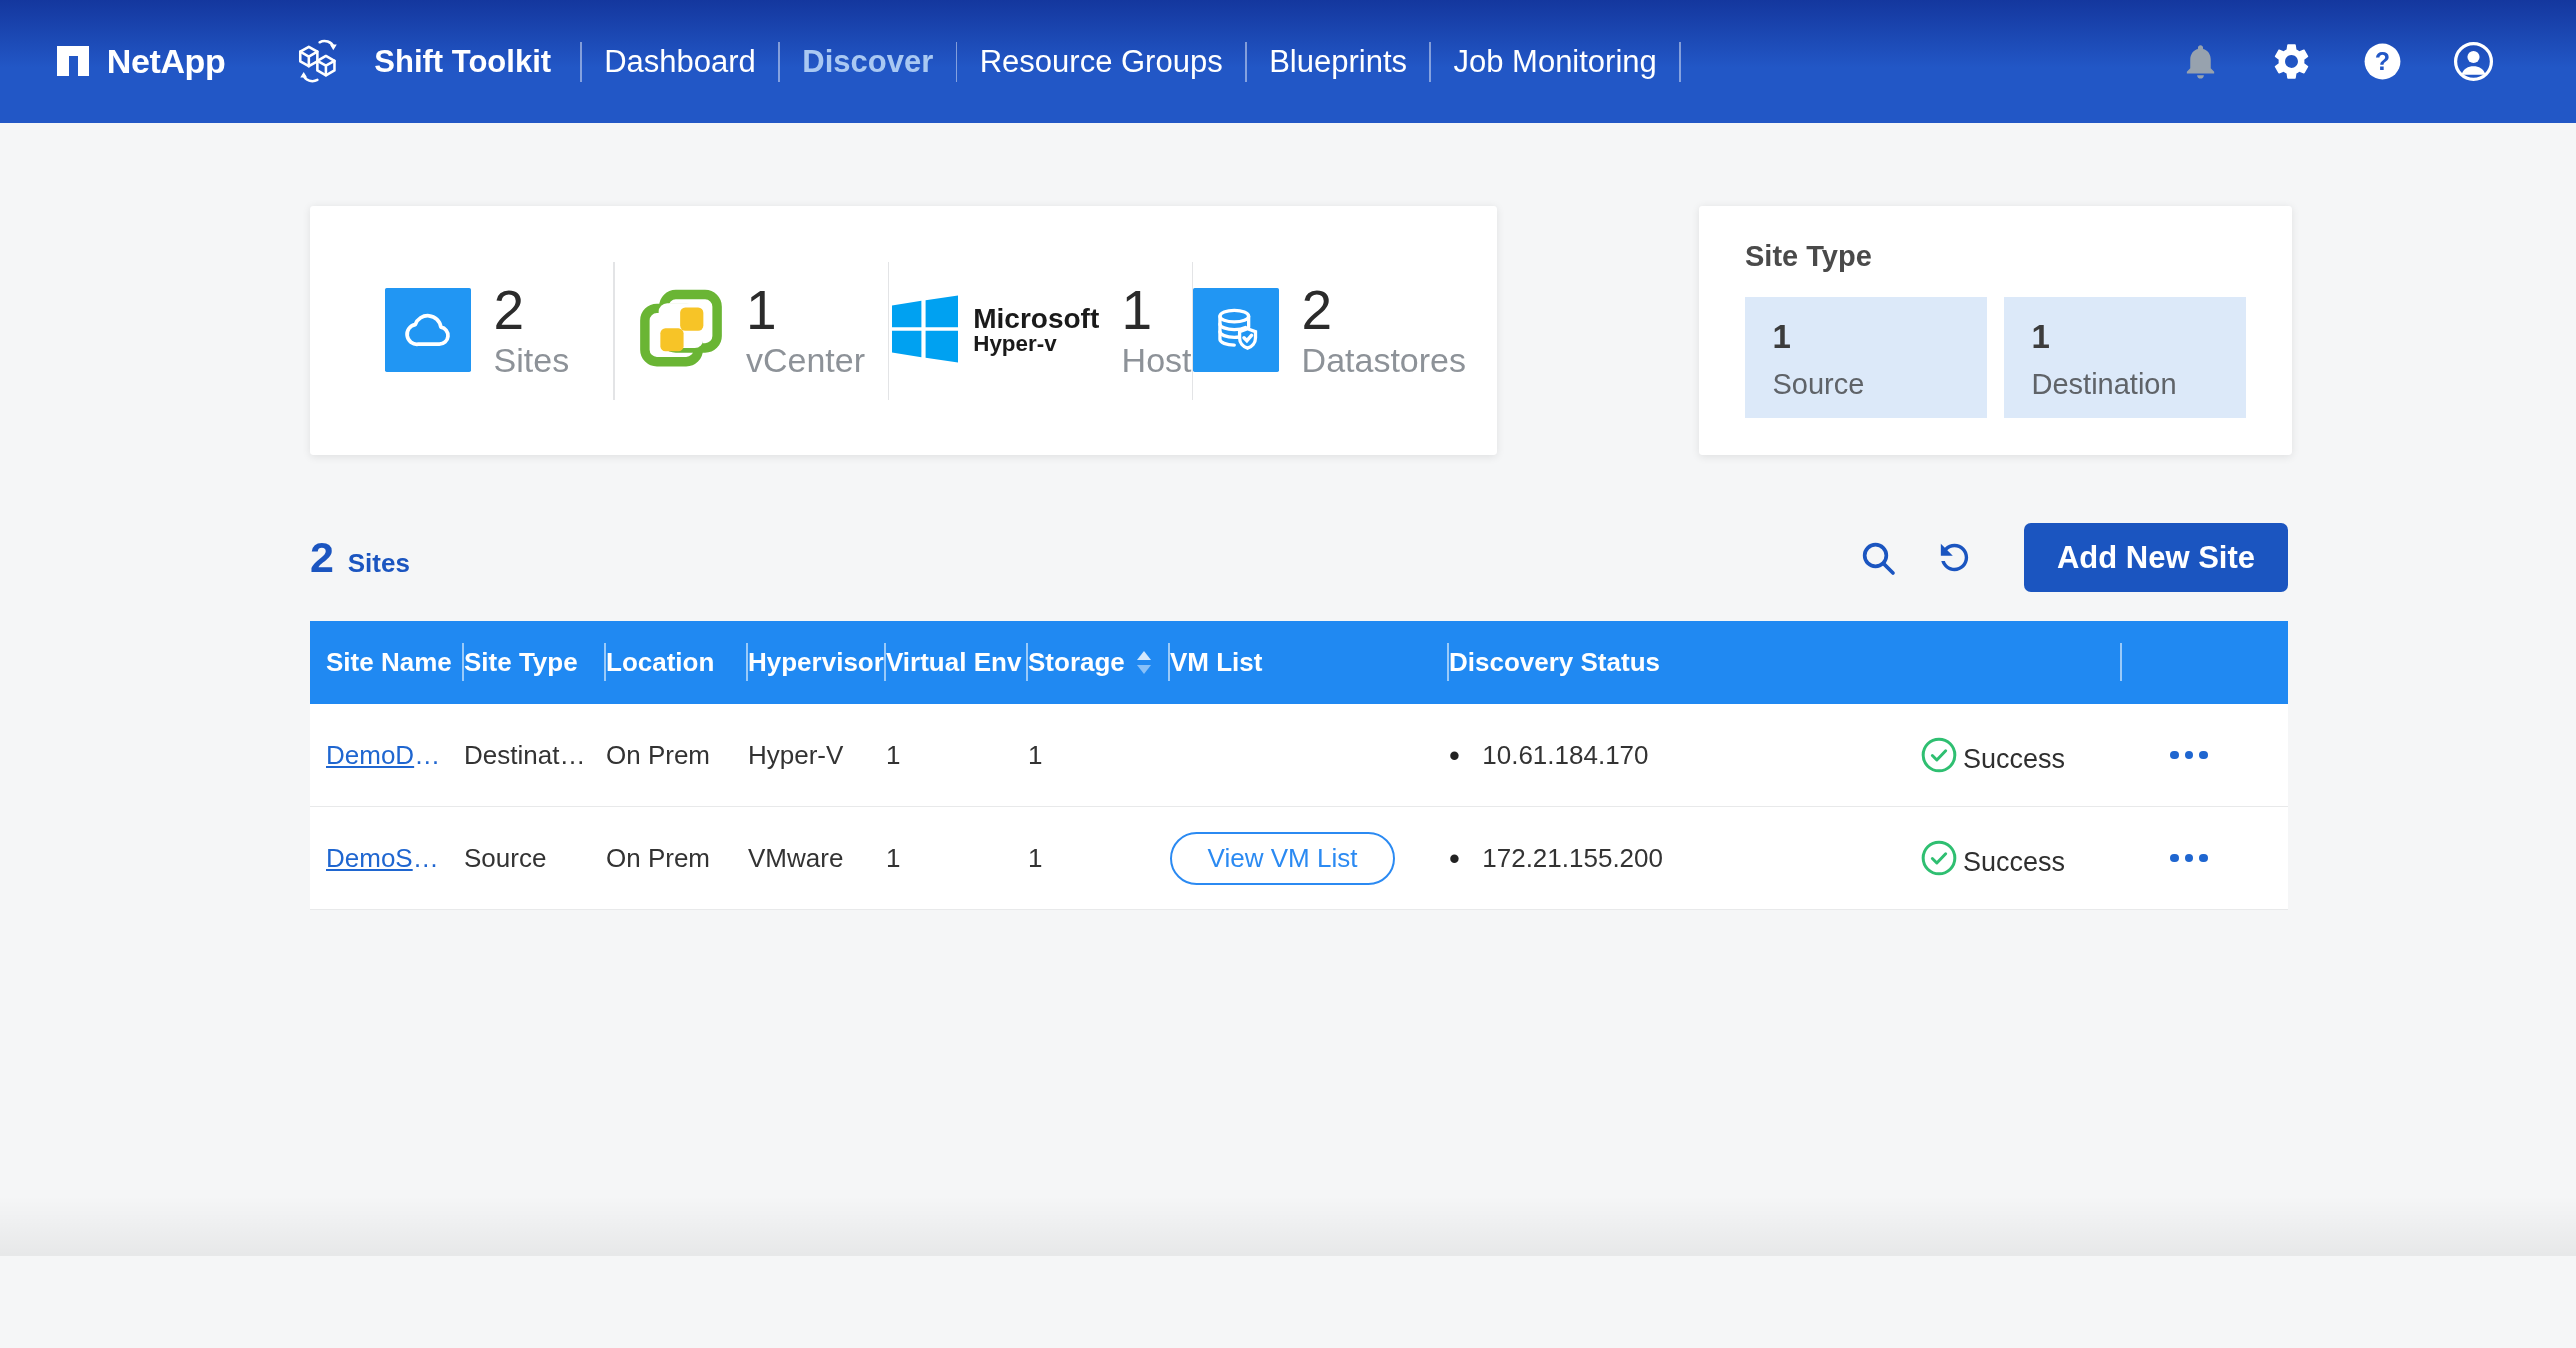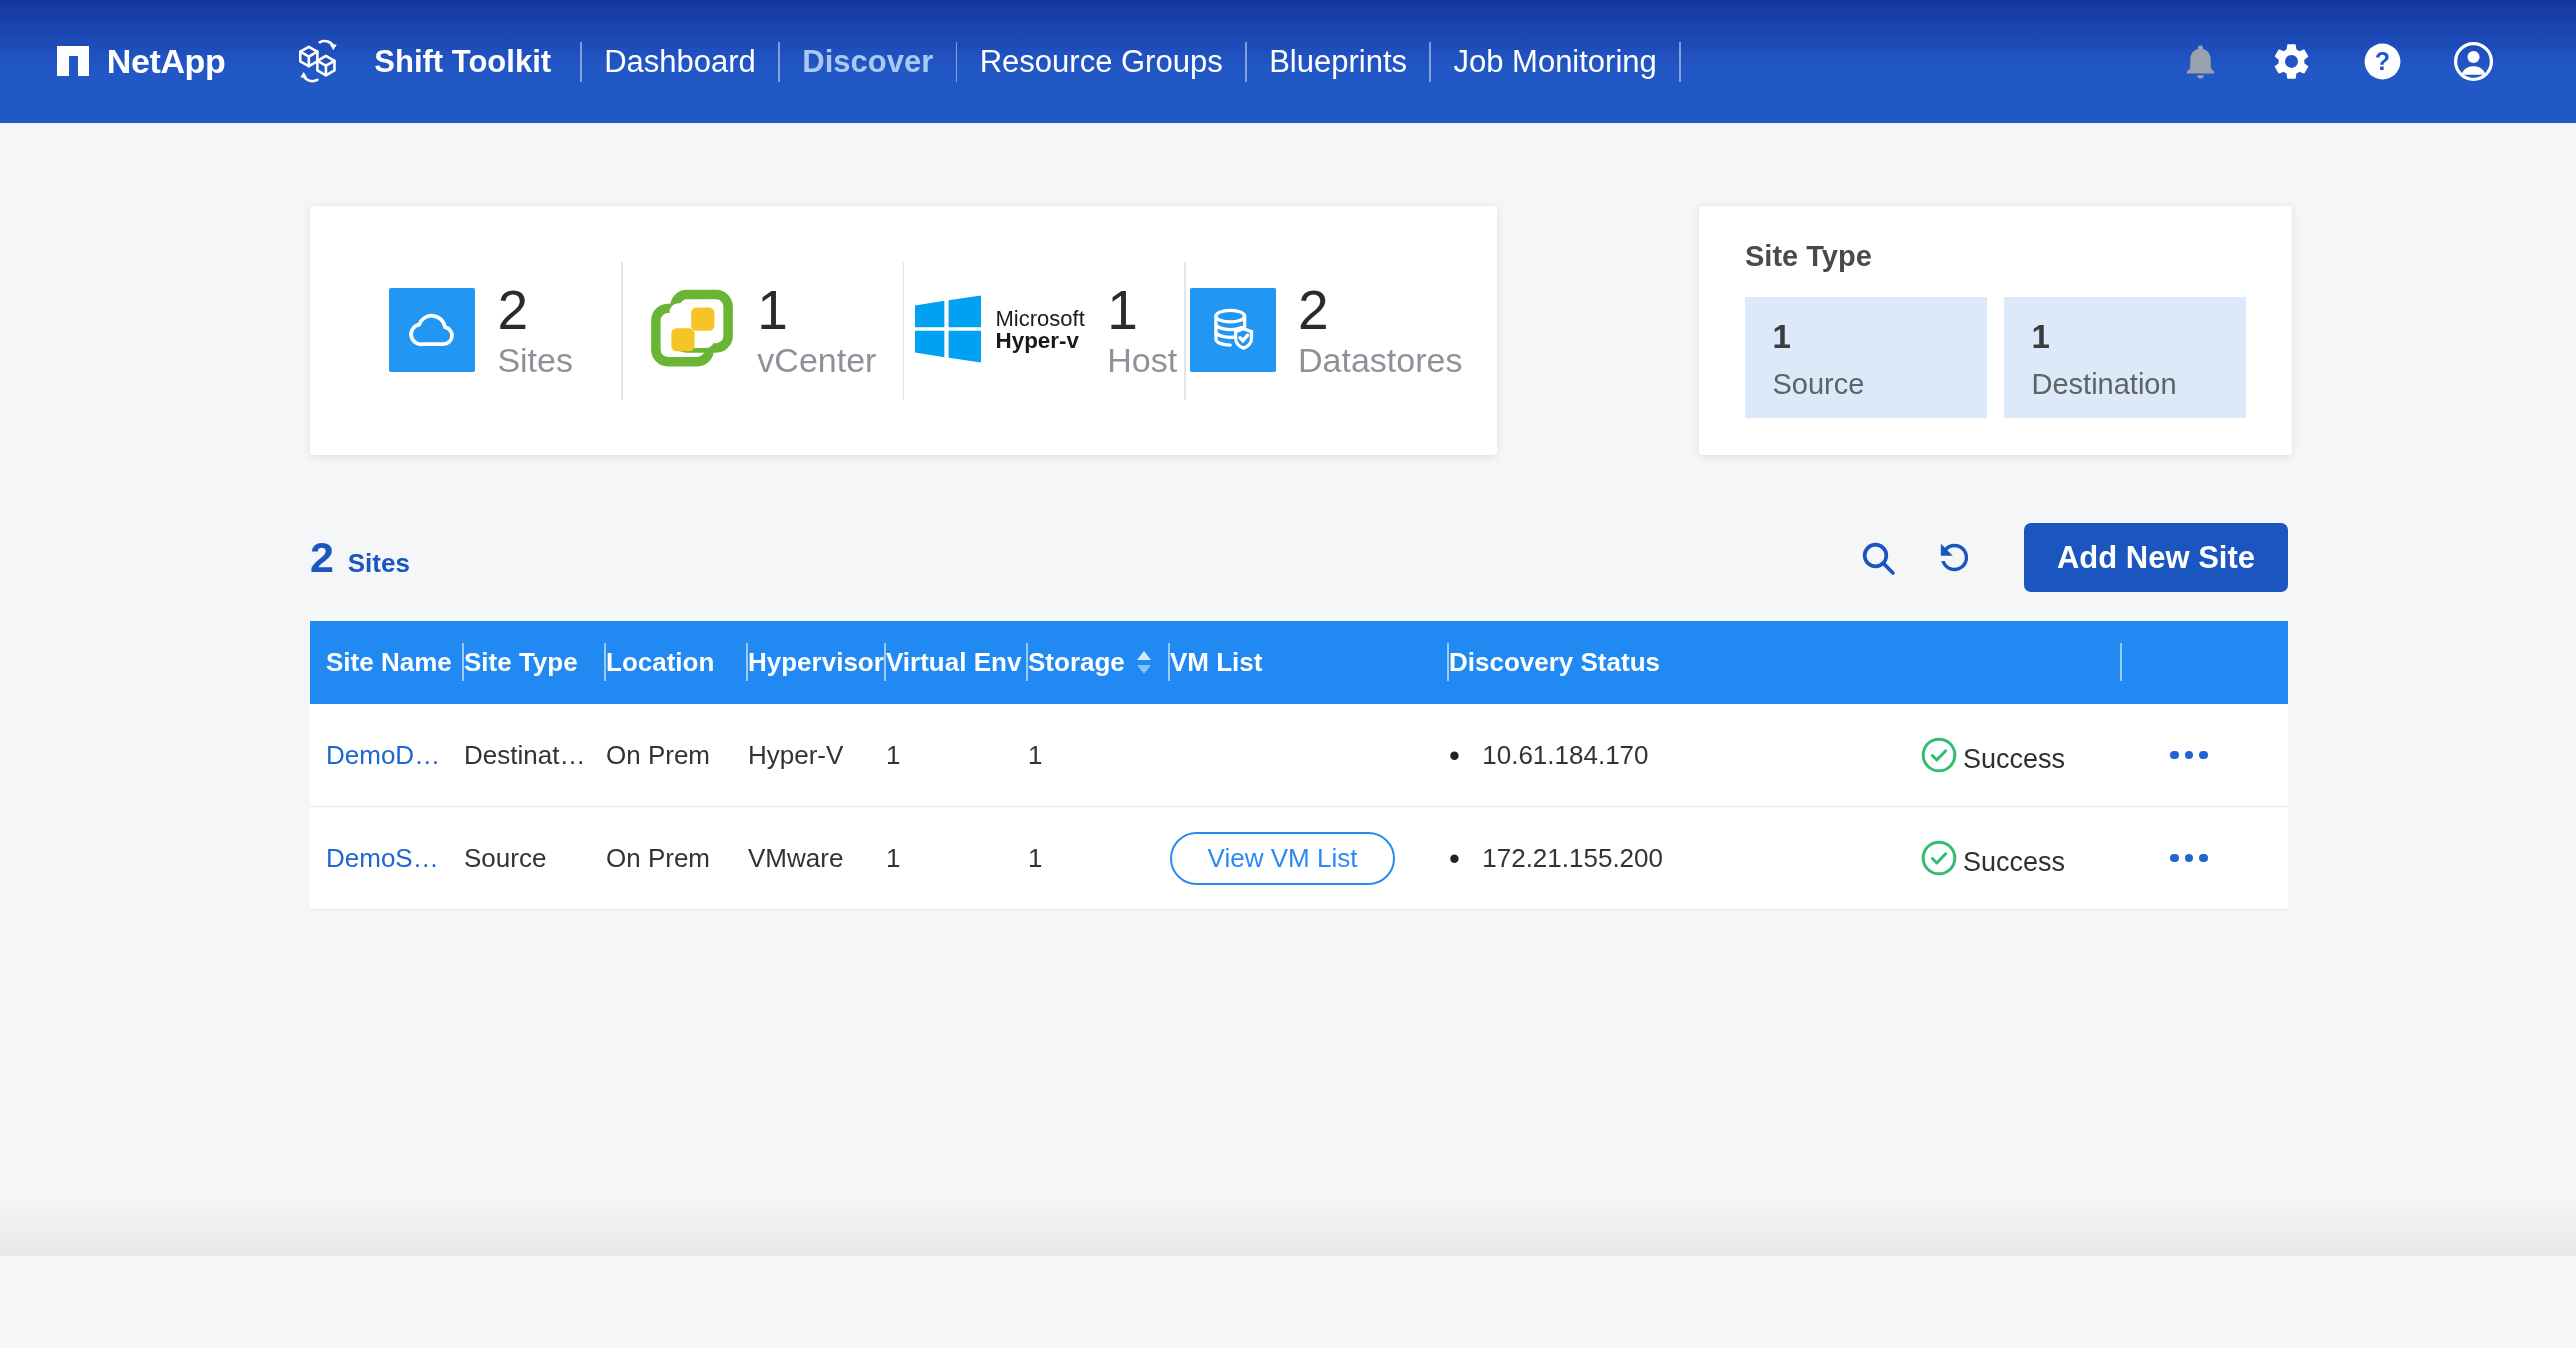--- a/index.html
+++ b/index.html
@@ -29,21 +29,21 @@
   .card { position:absolute; background:#fff; border-radius:3.4px; box-shadow:0 1.7px 8.6px rgba(0,0,0,.09); }
   .card-stats { left:310px; top:206px; width:1187px; height:249px; display:flex; align-items:center; padding:0 31px; }
   .stat { display:flex; align-items:center; gap:22.4px; flex:1; justify-content:center; }
   .stat-sep { width:1.7px; height:138px; background:#e3e4e6; }
   .stat-tile { width:86px; height:84px; background:var(--tile-blue,#2196f3); display:flex; align-items:center; justify-content:center; border-radius:1.7px; }
   .stat-nums { display:flex; flex-direction:column; line-height:1.05; }
   .stat-value { font-size:55px; color:#2b2b2b; }
   .stat-label { font-size:34px; color:var(--text-gray,#8d9298); margin-top:3.4px; }
   .vendor { display:flex; align-items:center; gap:12px; }
   .vendor-text { line-height:1.0; color:#1a1a1a; }
-  .vendor-line1 { font-size:22px; font-weight:normal; }
+  .vendor-line1 { font-size:28px; font-weight:bold; }
   .vendor-line2 { font-size:22.4px; font-weight:bold; }
 
   .card-sitetype { left:1699px; top:206px; width:593px; height:249px; padding:34px 46px; }
   .sitetype-title { font-size:29px; font-weight:bold; color:#4a4a4a; }
   .sitetype-boxes { display:flex; gap:17px; margin-top:24px; }
   .sitetype-box { width:255px; height:121px; background:var(--panel-blue,#dce9f9); padding:20.6px 27.5px; }
   .sitetype-value { font-size:33px; font-weight:bold; color:#3c3c3c; }
   .sitetype-label { font-size:29px; color:#5f6368; margin-top:12px; }
 
   
@@ -63,21 +63,21 @@
   .thead { background:var(--table-header,#2089f2); height:83px; }
   .th { position:relative; color:#fff; font-size:26px; font-weight:bold; white-space:nowrap; overflow:hidden;
     height:83px; display:flex; align-items:center; padding-right:12px; cursor:pointer; }
   .th::after { content:""; position:absolute; right:0; top:22.4px; height:38px; width:1.7px; background:rgba(255,255,255,.55); }
   .th.no-sep::after { display:none; }
   .sort-glyph { display:inline-flex; flex-direction:column; gap:4.3px; margin-left:auto; margin-right:6.9px; opacity:.85; }
   .sort-glyph .up { width:0; height:0; border-left:7.7px solid transparent; border-right:7.7px solid transparent; border-bottom:9.5px solid rgba(255,255,255,.95); }
   .sort-glyph .dn { width:0; height:0; border-left:7.7px solid transparent; border-right:7.7px solid transparent; border-top:9.5px solid rgba(255,255,255,.55); }
   .tbody-row { background:#fff; height:103px; border-bottom:1.7px solid #e8e9ea; }
   .td { font-size:26px; color:var(--text-dark,#333); white-space:nowrap; overflow:hidden; text-overflow:ellipsis; padding-right:19px; }
-  .td-link { color:var(--link,#1f66d0); cursor:pointer; }
+  .td-link { color:var(--link,#1f66d0); cursor:pointer;text-decoration:underline; }
   .vm-pill { display:inline-flex; align-items:center; justify-content:center; min-width:225px; height:53px;
     border:2.6px solid #2b8af2; border-radius:29px; color:#2b8af2; font-size:26px; background:#fff; cursor:pointer; font-family:inherit; }
   .discovery { display:flex; align-items:center; justify-content:space-between; padding-right:57px; }
   .endpoint { display:flex; align-items:center; gap:22.4px; }
   .bullet { font-size:31px; color:#222; line-height:1; }
   .status { display:flex; align-items:flex-end; gap:4px; }
   .status-text { font-size:27px; color:#2f2f2f; }
   .actions { display:flex; align-items:center; justify-content:center; gap:6px; cursor:pointer; }
   .actions .dot { width:8.6px; height:8.6px; border-radius:50%; background:var(--link,#1f66d0); }
 </style>

